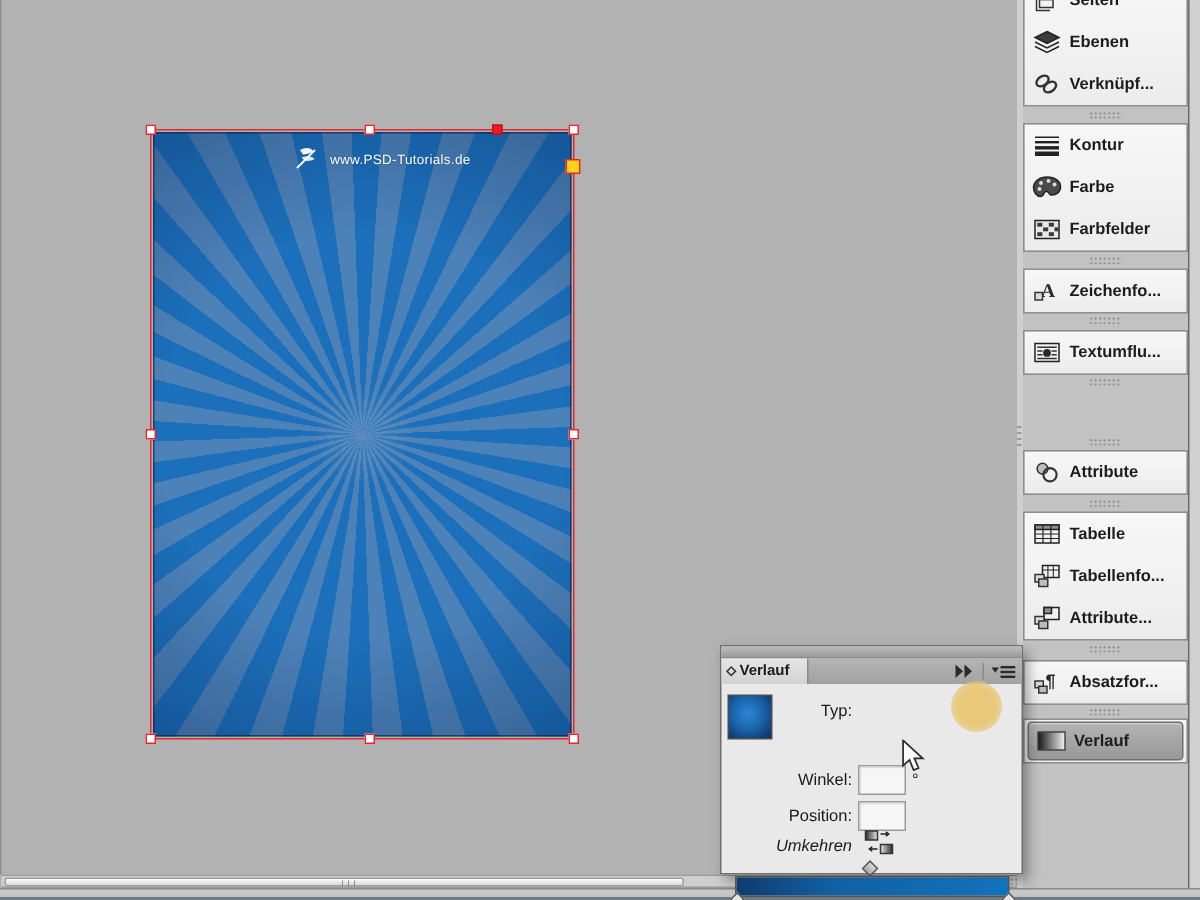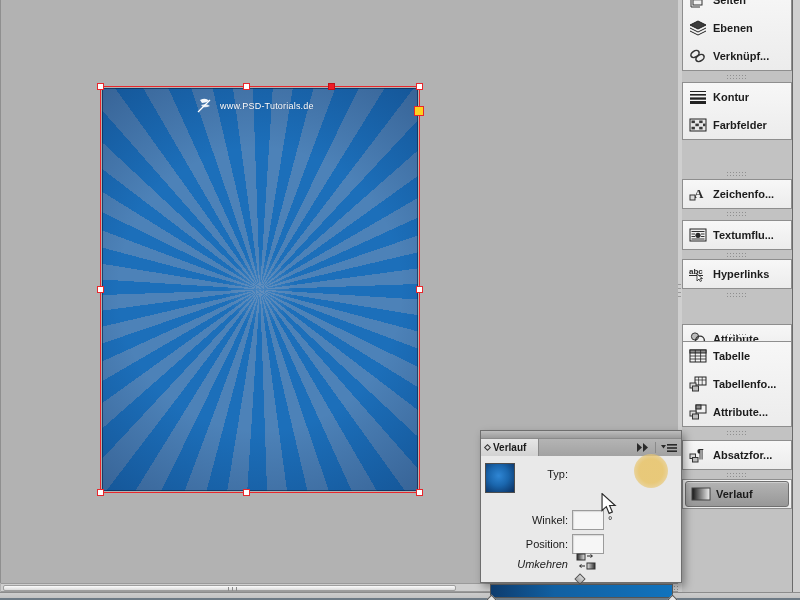--- a/index.html
+++ b/index.html
@@ -3,21 +3,21 @@
 <meta charset="utf-8">
 <style>
   * { margin:0; padding:0; box-sizing:border-box; }
   html,body { width:800px; height:600px; overflow:hidden; font-family:"Liberation Sans", sans-serif; }
   body { background:#b2b2b2; position:relative; }
 
   
   .pasteboard { position:absolute; left:0; top:0; width:678px; height:583px; background:#b2b2b2; border-left:1px solid #8f8f8f; }
 
   
-  .doc-frame { position:absolute; left:101px; top:88px; width:316px; height:403px; }
+  .doc-frame { position:absolute; left:101px; top:88px; width:279px; height:403px; }
   .sunburst {
     position:absolute; inset:0;
     background:
       radial-gradient(circle at 50% 50%, rgba(130,160,195,0.45) 0%, rgba(130,160,195,0) 14%, rgba(0,25,70,0) 55%, rgba(5,30,75,0.30) 100%),
       repeating-conic-gradient(from -2deg at 50% 50%, #1c6fba 0deg 5.625deg, #4d82b8 5.625deg 11.25deg);
     box-shadow: inset 0 0 0 1px rgba(10,35,70,0.65);
   }
   .sel-outline { position:absolute; inset:-2px; border:1px solid #e8262b; pointer-events:none; }
   .handle { position:absolute; width:7px; height:7px; background:#fff; border:1px solid #e8262b; }
   .handle.red-filled { background:#ee1c25; border-color:#c01118; }
@@ -167,20 +167,32 @@
             <rect x="1" y="2" width="16" height="1" fill="#222"></rect>
             <rect x="1" y="5" width="16" height="1.6" fill="#222"></rect>
             <rect x="1" y="8.4" width="16" height="2.3" fill="#222"></rect>
             <rect x="1" y="12" width="16" height="3" fill="#222"></rect>
           </svg>
       </span>
       <span class="plabel">Kontur</span>
     </div>
     <div class="prow">
       <span class="picon">
+        <svg width="20" height="16" viewBox="0 0 20 16">
+            <path d="M10,1 C15.5,1 19,4 19,7.5 C19,11 16,13.5 12.5,13 C11,12.8 11.5,10.5 9.5,10.5 C7.5,10.5 8.5,13.8 6,14 C3,14.2 1,11 1,8 C1,4 5,1 10,1 Z" fill="#4a4a4a" stroke="#222"></path>
+            <circle cx="6" cy="5" r="1.3" fill="#ddd"></circle>
+            <circle cx="11" cy="3.6" r="1.3" fill="#ddd"></circle>
+            <circle cx="15" cy="6" r="1.3" fill="#ddd"></circle>
+            <circle cx="5" cy="9" r="1.3" fill="#ddd"></circle>
+          </svg>
+      </span>
+      <span class="plabel">Farbe</span>
+    </div>
+    <div class="prow">
+      <span class="picon">
         <svg width="18" height="16" viewBox="0 0 18 16">
             <rect x="1" y="2" width="16" height="12" fill="#e8e8e8" stroke="#222"></rect>
             <g fill="#3a3a3a">
               <rect x="2.5" y="3.5" width="3.4" height="2.6"></rect>
               <rect x="10.2" y="3.5" width="3.4" height="2.6"></rect>
               <rect x="6.4" y="6.6" width="3.4" height="2.6"></rect>
               <rect x="14" y="6.6" width="2.4" height="2.6"></rect>
               <rect x="2.5" y="9.8" width="3.4" height="2.6"></rect>
               <rect x="10.2" y="9.8" width="3.4" height="2.6"></rect>
             </g>
@@ -218,35 +230,23 @@
               <line x1="2.5" y1="12" x2="15.5" y2="12"></line>
             </g>
             <circle cx="9" cy="8.3" r="2.6" fill="#2a2a2a"></circle>
           </svg>
       </span>
       <span class="plabel">Textumflu...</span>
     </div>
   </div>
   <div class="gapdots" style="top:252px;"></div>
 
-  <div class="pgroup" style="top:259px;">
-    <div class="prow">
-      <span class="picon">
-        <svg width="20" height="16" viewBox="0 0 20 16">
-            <text x="1" y="8" font-size="8" font-weight="bold" fill="#2a2a2a">abc</text>
-            <line x1="1" y1="9.5" x2="15" y2="9.5" stroke="#2a2a2a"></line>
-            <path d="M9,8 L9,15 L11,13 L12.3,15.5 L13.6,14.8 L12.3,12.5 L14.5,12.5 Z" fill="#fff" stroke="#222" stroke-width="0.8"></path>
-          </svg>
-      </span>
-      <span class="plabel">Hyperlinks</span>
-    </div>
-  </div>
   <div class="gapdots" style="top:292px;"></div>
 
-  <div class="pgroup" style="top:300px;margin-top:24px;">
+  <div class="pgroup" style="top:300px;">
     <div class="prow">
       <span class="picon">
         <svg width="18" height="16" viewBox="0 0 18 16">
             <circle cx="6" cy="5.5" r="3.6" fill="#bdbdbd" stroke="#333"></circle>
             <circle cx="11" cy="9.5" r="4.4" fill="none" stroke="#333" stroke-width="1.4"></circle>
           </svg>
       </span>
       <span class="plabel">Attribute</span>
     </div>
   </div>

